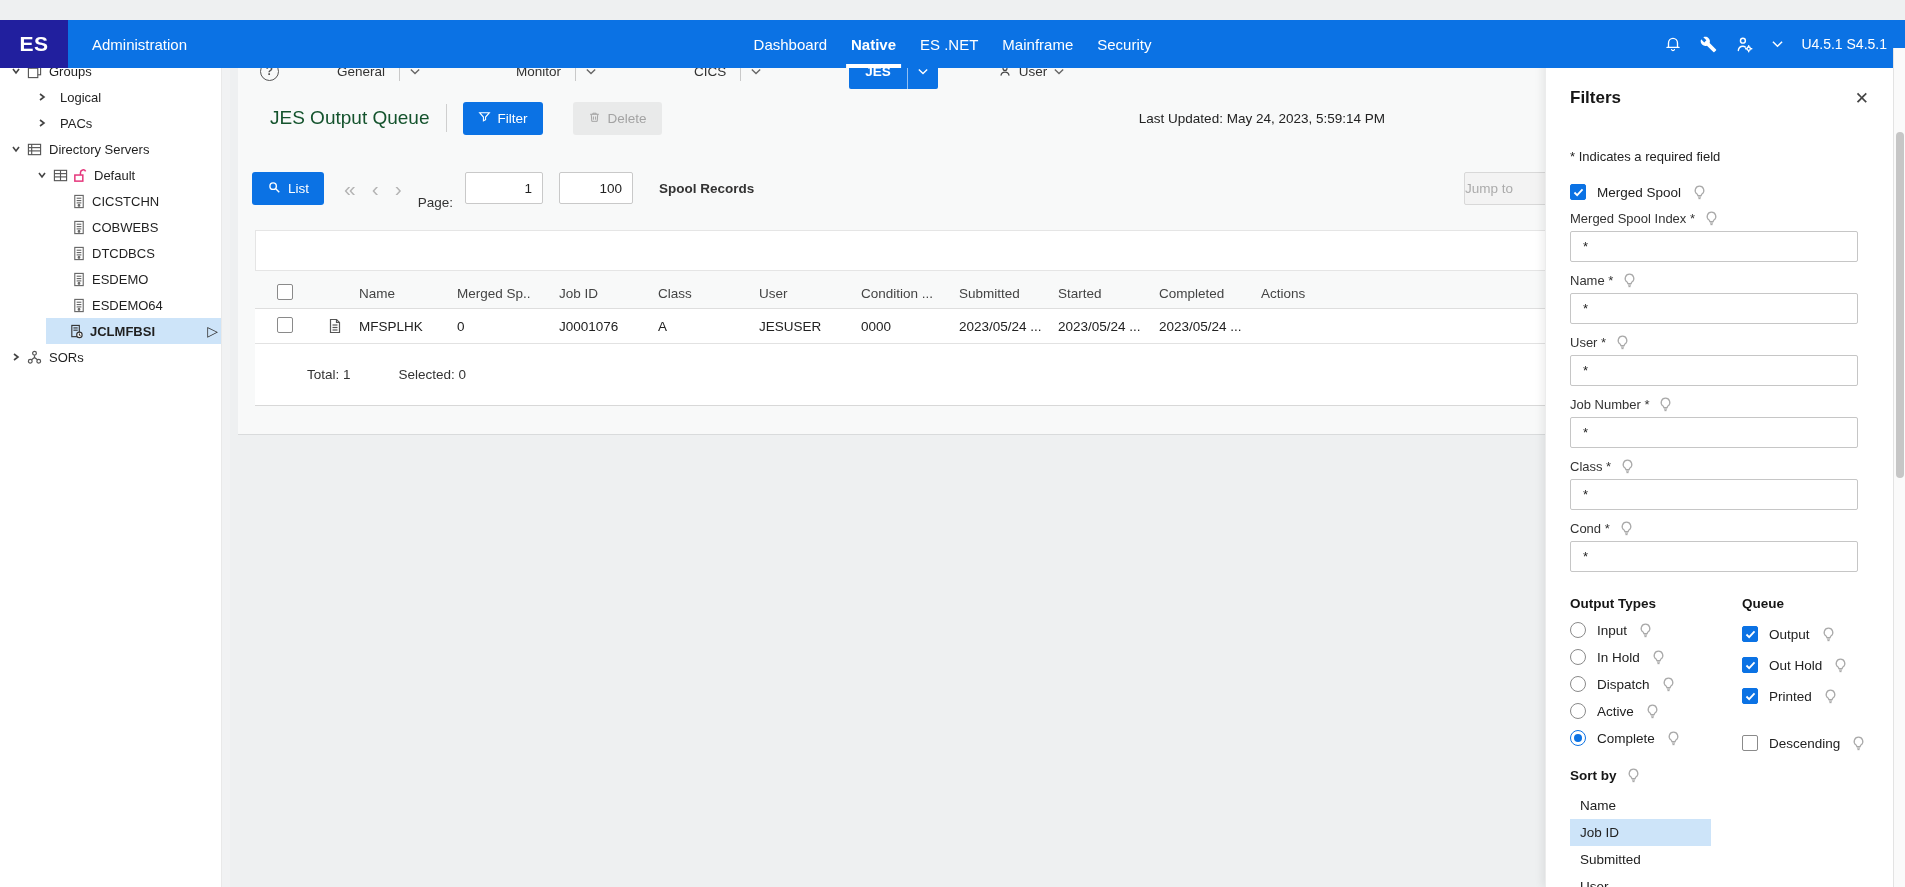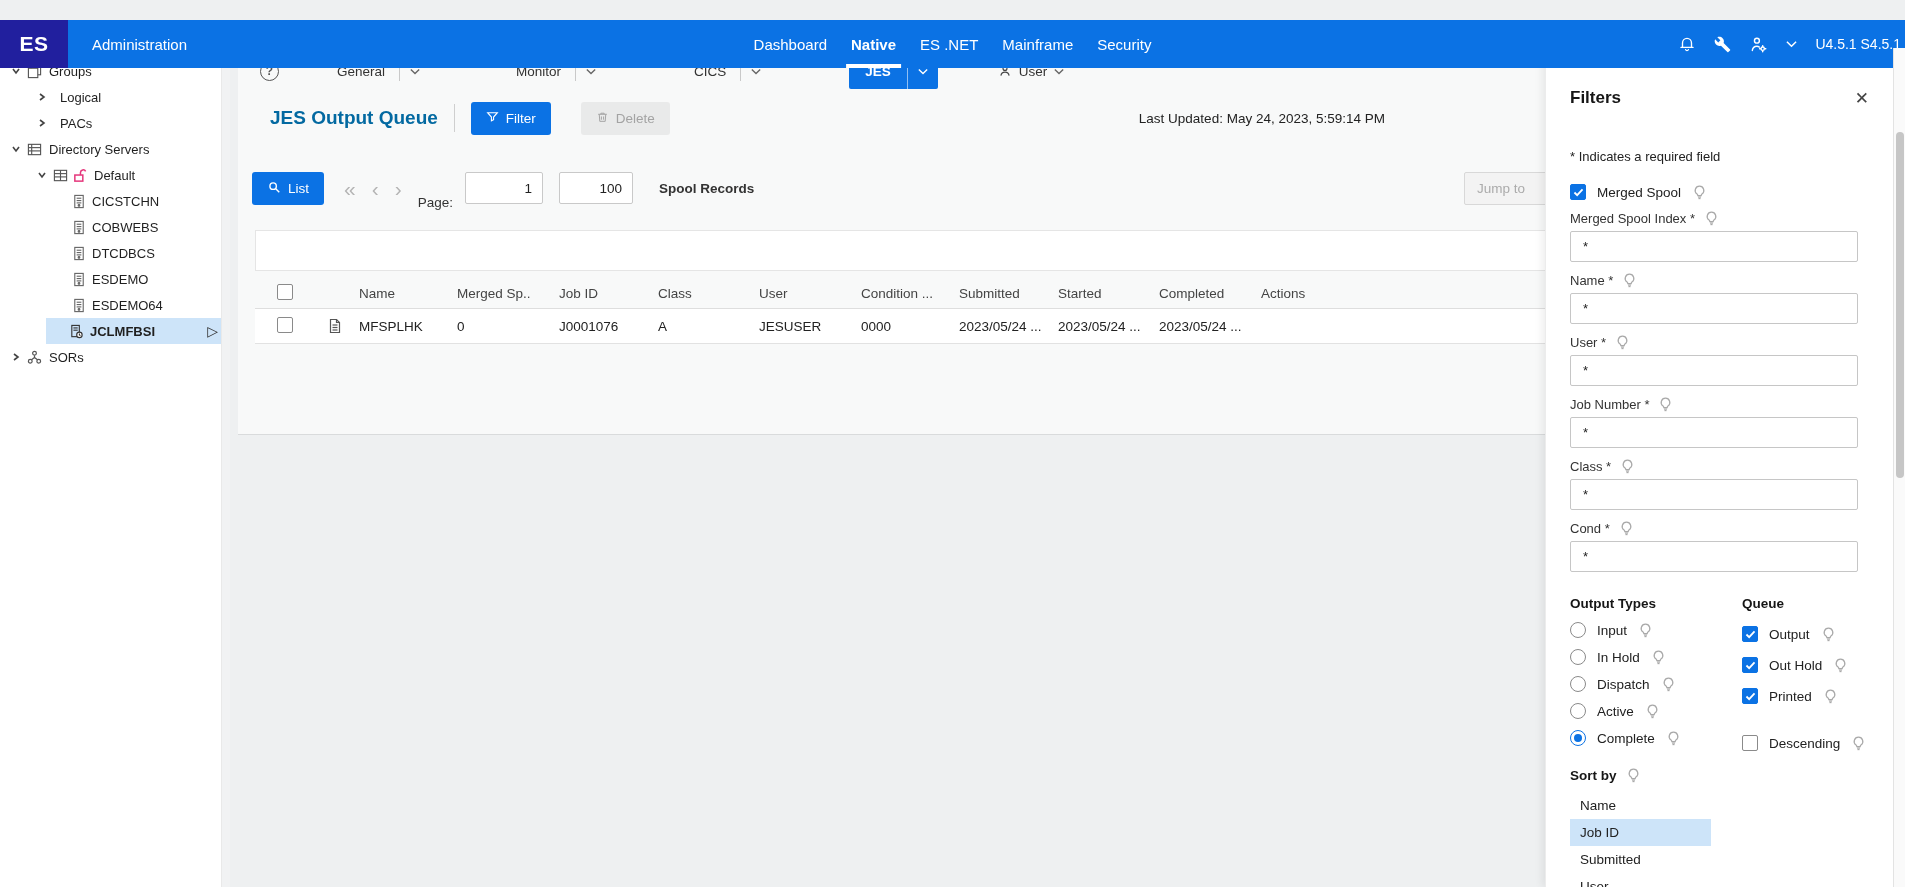--- a/index.html
+++ b/index.html
@@ -14,21 +14,21 @@
   .logo { width:68px; height:48px; background:#211f9e; display:flex; align-items:center;
     justify-content:center; font-size:21px; font-weight:bold; letter-spacing:.5px; }
   .app-title { margin-left:24px; font-size:15px; }
   .nav-tabs { position:absolute; left:50%; transform:translateX(-50%); height:48px;
     display:flex; align-items:center; gap:24px; }
   .nav-tab { position:relative; height:48px; display:flex; align-items:center;
     font-size:15px; cursor:pointer; }
   .nav-tab.active { font-weight:bold; }
   .nav-tab.active::after { content:""; position:absolute; left:-5px; right:-5px;
     bottom:0; height:4px; background:#fff; }
-  .nav-right { margin-left:auto; display:flex; align-items:center; gap:18px; padding-right:4px; }
+  .nav-right { margin-left:auto; display:flex; align-items:center; gap:18px; padding-right:18px; }
   .nav-right svg { display:block; }
   .nav-version { font-size:14px; }
   
   .sidebar { position:absolute; left:0; top:48px; width:230px; bottom:0;
     background:#fff; padding-top:10px; z-index:5; }
   .sidebar-scroll { position:absolute; right:0; top:0; bottom:0; width:9px;
     background:#f1f2f3; border-left:1px solid #e9e9e9; }
   .trow { height:26px; display:flex; align-items:center; font-size:13px; color:#1f1f1f;
     cursor:pointer; white-space:nowrap; }
   .trow .tw { width:16px; height:16px; flex:0 0 16px; display:flex; align-items:center; justify-content:center; }
@@ -55,42 +55,42 @@
   .tab svg { display:block; }
   .tab.jes { background:#0b72e4; border-radius:2px; color:#fff; font-weight:bold; height:35px; }
   .tab.jes .tlabel { padding:0 16px; }
   .tab.jes .tdiv { background:rgba(255,255,255,.55); height:35px; margin:0; }
   .tab.jes .chev { padding:0 10px; }
   .mt-general{margin-left:58px}.mt-monitor{margin-left:96px}.mt-cics{margin-left:98px}
   .mt-jes{margin-left:88px}.mt-user{margin-left:60px}
   .tab.user .tlabel{ margin-left:7px; margin-right:7px; }
   
   .title-row { position:absolute; top:46px; left:0; right:0; height:48px; display:flex; align-items:center; padding-left:32px; }
-  .page-title { font-size:19px; font-weight:bold; color:#0369a1; }
+  .page-title { font-size:19px; font-weight:normal; color:#14532d; }
   .vdiv { width:1px; height:28px; background:#cfcfcf; margin:0 16px; }
   .btn { display:inline-flex; align-items:center; gap:7px; height:33px; padding:0 15px;
     border:none; border-radius:3px; font-size:13.5px; cursor:pointer; font-family:inherit; }
   .btn-primary { background:#0b72e4; color:#fff; }
   .btn-disabled { background:#e9eaea; color:#a3a3a3; cursor:default; margin-left:30px; }
   .last-updated { position:absolute; right:520px; top:50%; transform:translateY(-50%);
     font-size:13.5px; color:#222; }
   
   .toolbar { position:absolute; top:122px; left:14px; height:36px; display:flex; align-items:center; }
   .pg-arrow { font-size:21px; color:#b4b4b4; cursor:pointer; line-height:1; margin-left:16px; }
   .pg-first { margin-left:20px; }
   .lbl { font-size:13.5px; color:#333; }
   .page-label { margin-left:16px;margin-top:28px; }
   .tb-input { height:32px; border:1px solid #c9c9c9; border-radius:2px; background:#fff;
     font-size:13.5px; font-family:inherit; text-align:right; padding-right:10px; color:#222; }
   .in-page { width:78px; margin-left:12px; }
   .in-size { width:74px; margin-left:16px; }
   .records-label { margin-left:26px;font-weight:bold; }
   .jump-input { position:absolute; left:1226px; top:124px; width:132px; height:33px;
     border:1px solid #d8d8d8; border-radius:2px; background:#f3f3f3; color:#aaa;
-    font-size:13.5px; font-family:inherit; padding-left:12px; }
+    font-size:13.5px; font-family:inherit; }
   .jump-input::placeholder { color:#ababab; }
   
   .card { position:absolute; top:182px; left:17px; width:1303px; }
   .card-strip { height:41px; background:#fff; border:1px solid #e5e5e5; }
   .tablewrap { margin-top:8px; }
   .tgrid { display:grid; grid-template-columns:56px 48px 98px 102px 99px 101px 102px 98px 99px 101px 102px 100px 1fr;
     align-items:center; }
   .thead { height:30px; border-bottom:1px solid #dedede; font-size:13.5px; color:#444; }
   .trowd { height:35px; border-bottom:1px solid #e2e2e2; background:#fff; font-size:13.5px; color:#222; }
   .cell-cb { padding-left:22px; }
@@ -491,20 +491,24 @@
             <span>0</span>
             <span>J0001076</span>
             <span>A</span>
             <span>JESUSER</span>
             <span>0000</span>
             <span>2023/05/24 ...</span>
             <span>2023/05/24 ...</span>
             <span>2023/05/24 ...</span>
             <span></span>
           </div>
+          <div class="tfooter">
+            <span>Total: 1</span>
+            <span>Selected: 0</span>
+          </div>
         </div>
       </div>
     </div>
   </div>
 
   <div class="fpanel">
     <div class="fp-inner">
       <div class="fp-head">
         <span class="fp-title">Filters</span>
         <span class="fp-close">✕</span>

